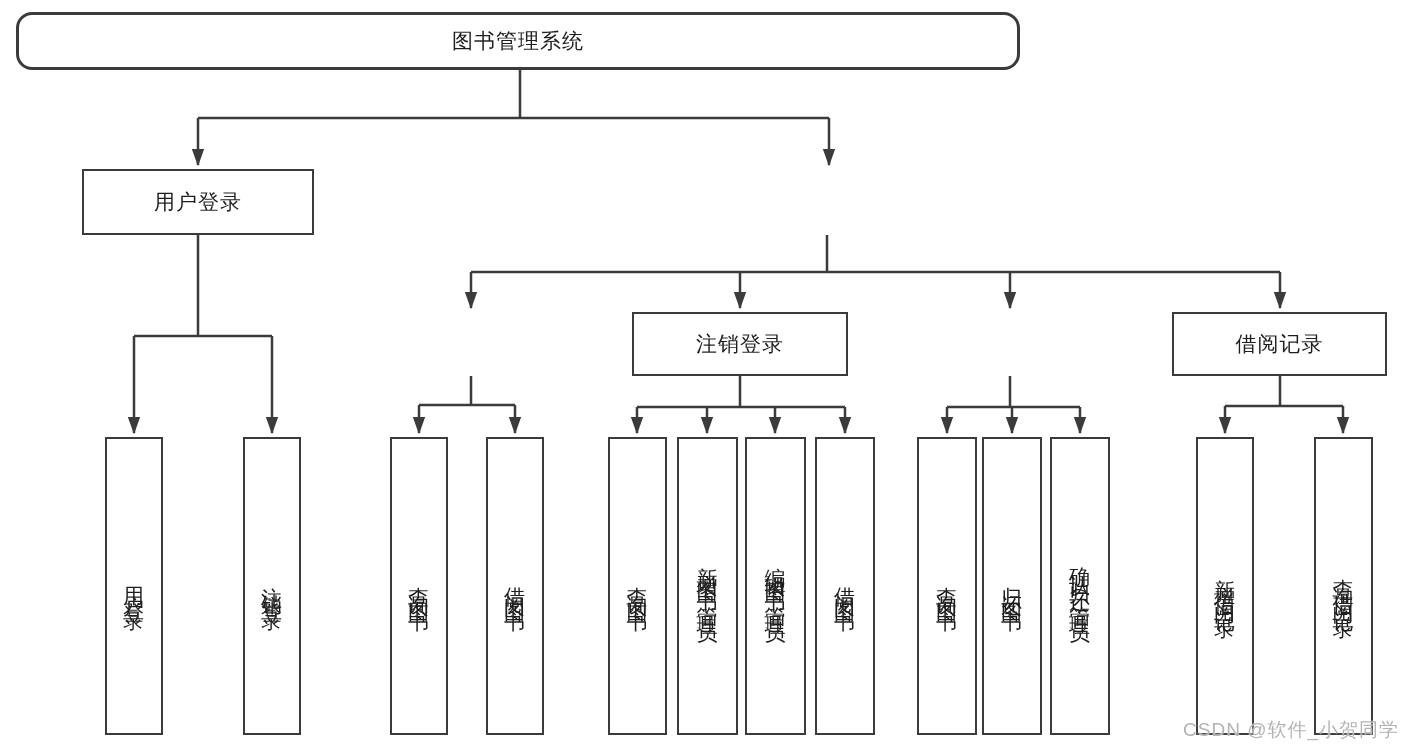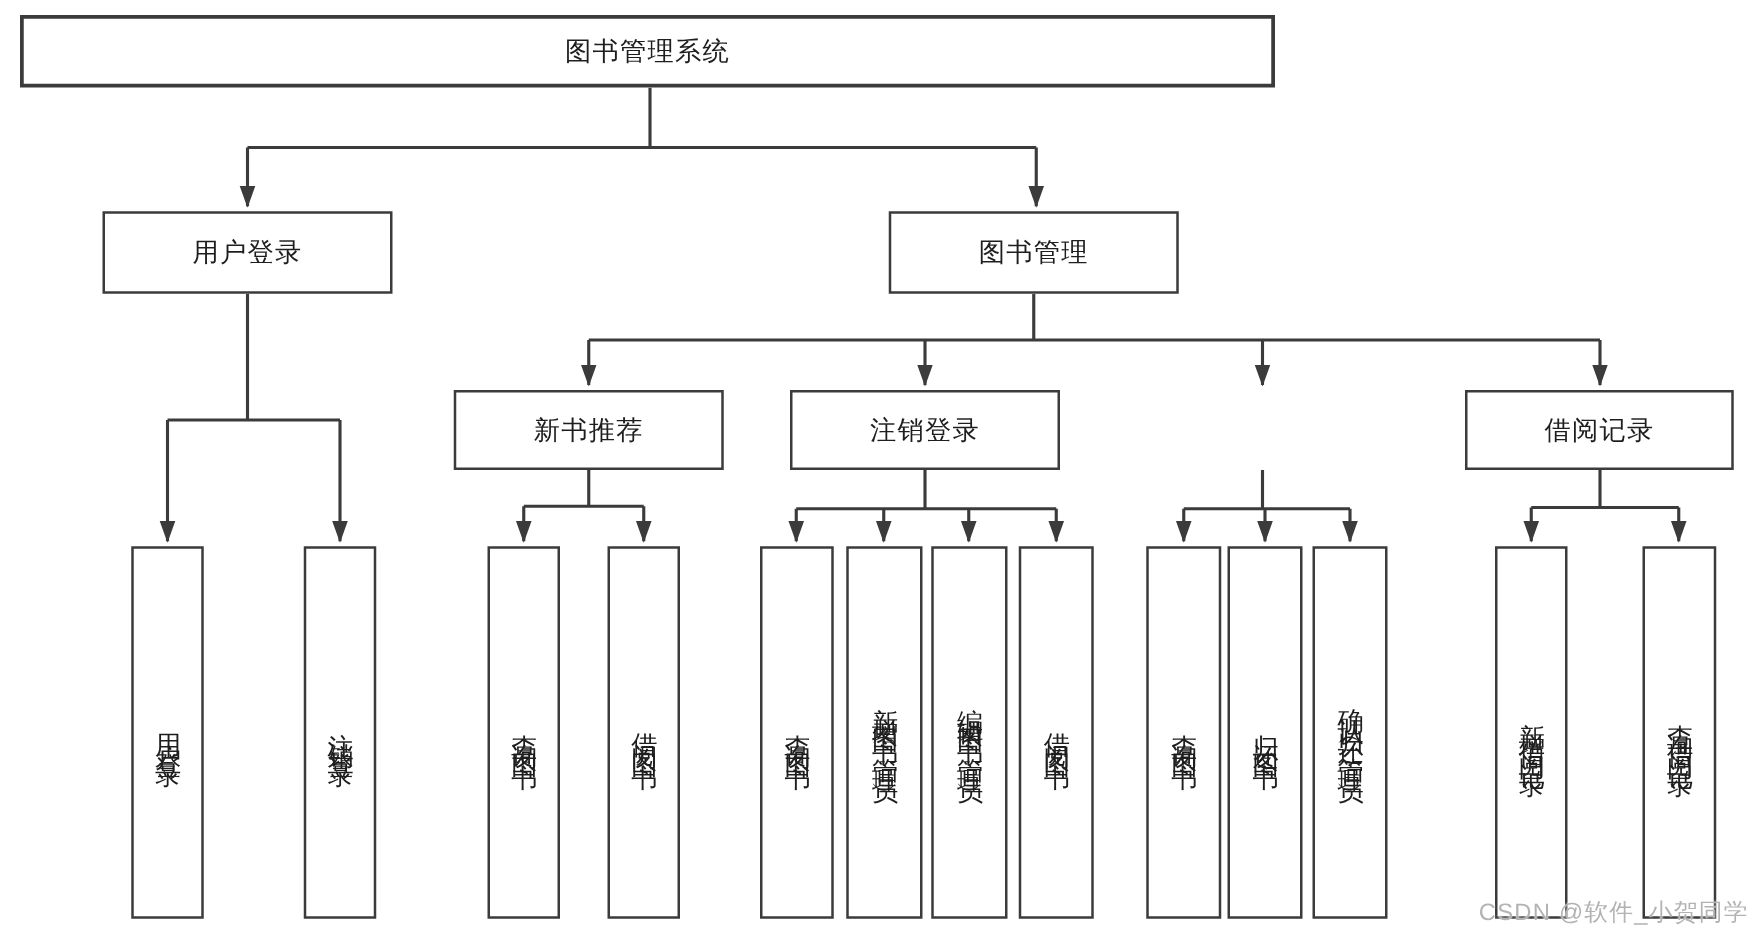--- a/index.html
+++ b/index.html
@@ -29,20 +29,21 @@
     display: flex;
     align-items: center;
     justify-content: center;
     color: #1e1e1e;
     font-size: 21px;
     letter-spacing: 1px;
   }
   .node.root {
     border-width: 3px;
     font-size: 21px;
+    border-radius: 16px;
   }
   .node.vbox {
     font-size: 21px;
   }
   .node.vbox .vtext {
     writing-mode: vertical-rl;
     text-orientation: mixed;
     letter-spacing: 8px;
     line-height: 1;
   }
@@ -100,27 +101,21 @@
     </g>
   </svg>
 
   <div class="node root" style="left:16px; top:12px; width:1004px; height:58px;">
     <span>图书管理系统</span>
   </div>
 
   <div class="node" style="left:82px; top:169px; width:232px; height:66px;">
     <span>用户登录</span>
   </div>
-  <div class="node" style="left:711px; top:169px; width:232px; height:66px;">
-    <span>图书管理</span>
-  </div>
 
-  <div class="node" style="left:363px; top:312px; width:216px; height:64px;">
-    <span>新书推荐</span>
-  </div>
   <div class="node" style="left:632px; top:312px; width:216px; height:64px;">
     <span>注销登录</span>
   </div>
   <div class="node" style="left:1172px; top:312px; width:215px; height:64px;">
     <span>借阅记录</span>
   </div>
 
   <div class="node vbox" style="left:105px; top:437px; width:58px; height:298px;">
     <span class="vtext">用户登录</span>
   </div>

